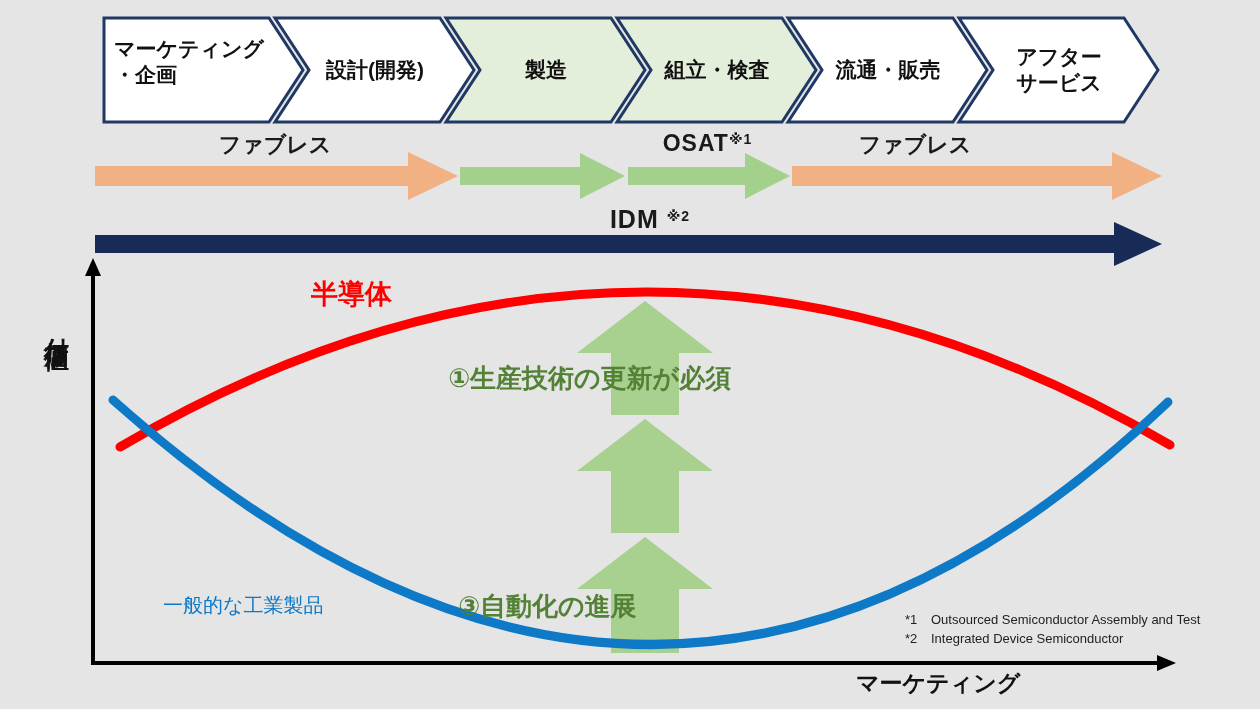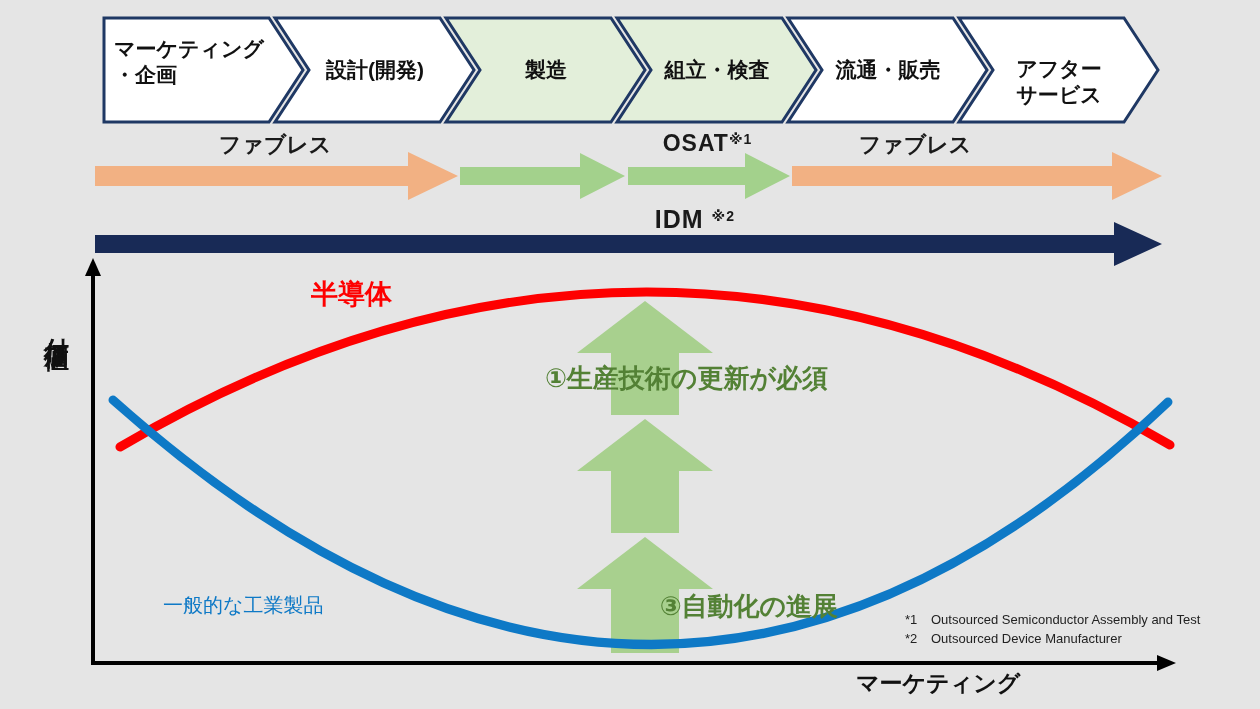--- a/index.html
+++ b/index.html
@@ -6,23 +6,23 @@
   html,body { width:1260px; height:709px; background:#ffffff; overflow:hidden;
               font-family:"Liberation Sans","DejaVu Sans",sans-serif; }
   .stage { position:relative; width:1260px; height:709px; background:#e5e5e5; }
   svg.layer { position:absolute; left:0; top:0; width:1260px; height:709px; }
 
   .abs { position:absolute; }
   .chev-label { font-size:21px; font-weight:bold; color:#111; text-align:center;
                 line-height:26px; white-space:pre-line; }
   .seg-label  { font-size:22px; font-weight:bold; color:#1a1a1a; text-align:center; }
   .sup-ref    { font-size:14px; font-weight:bold; position:relative; top:-7px; }
-  .idm-label  { font-size:25px; font-weight:bold; color:#1a1a1a; text-align:right;
+  .idm-label  { font-size:25px; font-weight:bold; color:#1a1a1a; text-align:center;
                 letter-spacing:1px; }
-  .annot      { font-size:26px; font-weight:bold; color:#538135; text-align:right;
+  .annot      { font-size:26px; font-weight:bold; color:#538135; text-align:left;
                 white-space:nowrap; }
   .curve-label-red  { font-size:27px; font-weight:bold; color:#fe0000; white-space:nowrap; }
   .curve-label-blue { font-size:20px; font-weight:normal; color:#0e79c6; white-space:nowrap; }
   .y-axis-label { font-size:25px; font-weight:bold; color:#111;
                   writing-mode:vertical-rl; text-orientation:upright;
                   letter-spacing:3px; line-height:30px; }
   .x-axis-label { font-size:23px; font-weight:bold; color:#111; white-space:nowrap; }
   .footnotes { font-size:13px; color:#222; line-height:19px; }
   .footnote-row { display:flex; }
   .footnote-marker { width:26px; flex:0 0 26px; }
@@ -68,21 +68,21 @@
     <path d="M 120 447 Q 645 138 1170 445" fill="none" stroke="#fe0000" stroke-width="9" stroke-linecap="round"></path>
     <path d="M 113 400 Q 660 888 1168 402" fill="none" stroke="#0e79c6" stroke-width="9" stroke-linecap="round"></path>
   </svg>
 
   <div class="abs chev-label" style="left:114px; top:36px; width:158px; text-align:left;">マーケティング
 ・企画</div>
   <div class="abs chev-label" style="left:305px; top:57px; width:140px;">設計(開発)</div>
   <div class="abs chev-label" style="left:476px; top:57px; width:140px;">製造</div>
   <div class="abs chev-label" style="left:647px; top:57px; width:140px;">組立・検査</div>
   <div class="abs chev-label" style="left:818px; top:57px; width:140px;">流通・販売</div>
-  <div class="abs chev-label" style="left:989px; top:44px; width:140px;margin-top:12px;">アフター
+  <div class="abs chev-label" style="left:989px; top:44px; width:140px;">アフター
 サービス</div>
 
   <div class="abs seg-label" style="left:180px; top:130px; width:190px;">ファブレス</div>
   <div class="abs seg-label" style="left:630px; top:130px; width:155px; font-size:23px; letter-spacing:1px;"><span>OSAT</span><span class="sup-ref">※1</span></div>
   <div class="abs seg-label" style="left:820px; top:130px; width:190px;">ファブレス</div>
 
   <div class="abs idm-label" style="left:565px; top:205px; width:170px;"><span>IDM</span> <span class="sup-ref">※2</span></div>
 
   <div class="abs y-axis-label" style="left:42px; top:318px; height:150px;">付加価値</div>
   <div class="abs x-axis-label" style="left:856px; top:668px;">マーケティング</div>
@@ -93,17 +93,17 @@
   <div class="abs annot" style="left:448px; top:361px; width:380px;">①生産技術の更新が必須</div>
   <div class="abs annot" style="left:458px; top:589px; width:380px;">③自動化の進展</div>
 
   <div class="abs footnotes" style="left:905px; top:610px; width:330px;">
     <div class="footnote-row">
       <span class="footnote-marker">*1</span>
       <span>Outsourced Semiconductor Assembly and Test</span>
     </div>
     <div class="footnote-row">
       <span class="footnote-marker">*2</span>
-      <span>Outsourced Device Manufacturer</span>
+      <span>Integrated Device Semiconductor</span>
     </div>
   </div>
 
 </div>
 
 </body></html>

